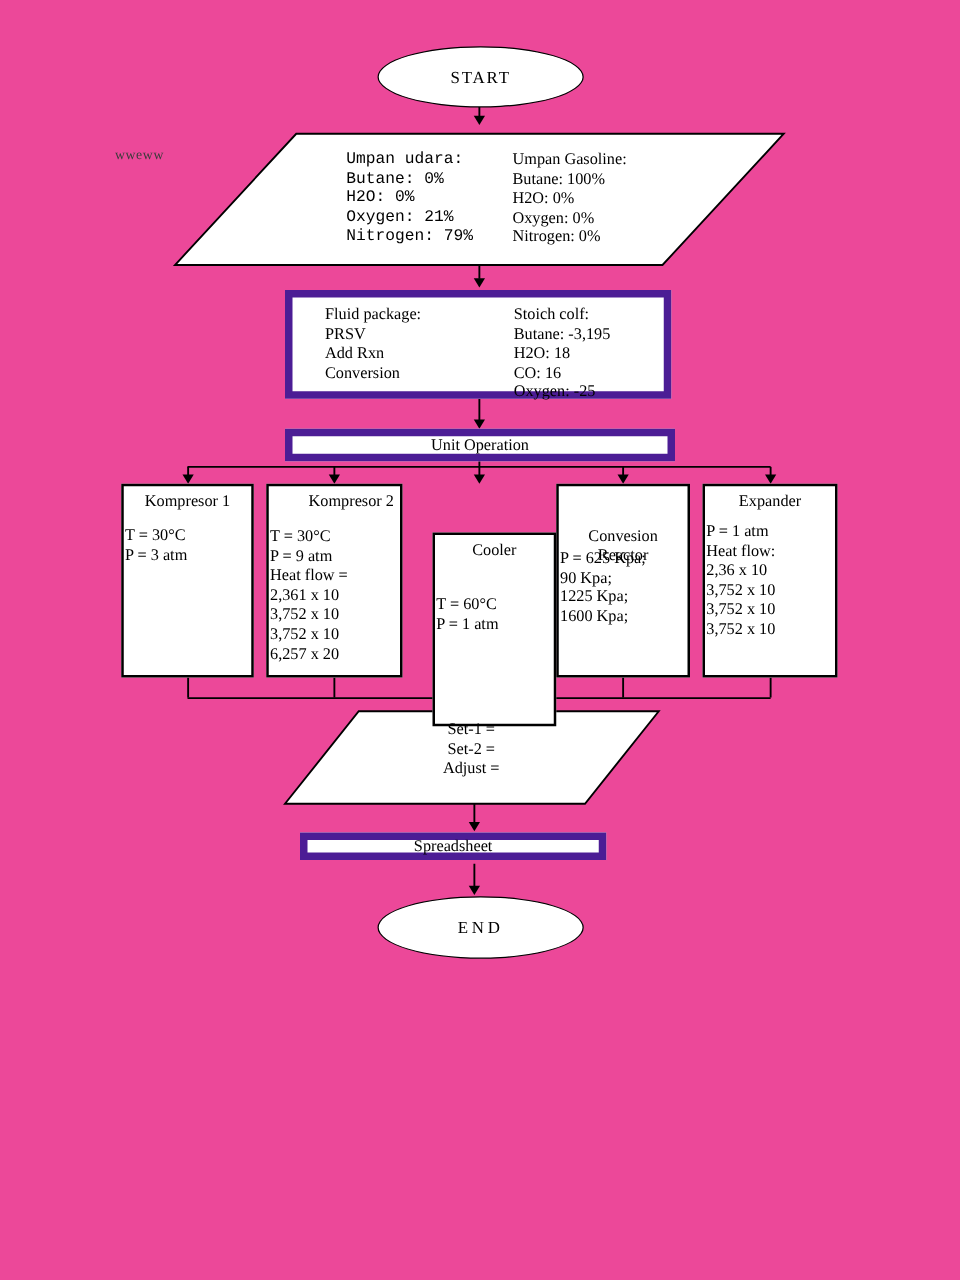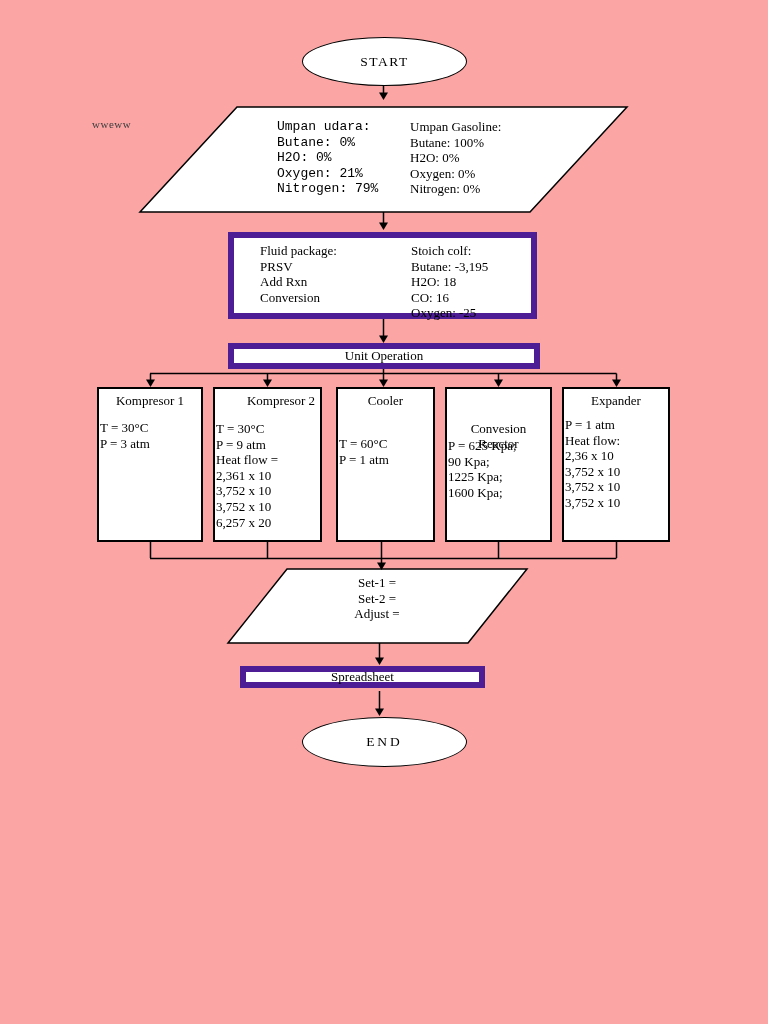--- a/index.html
+++ b/index.html
@@ -1,17 +1,17 @@
 <!DOCTYPE html>
 <html><head>
 <meta charset="utf-8">
 <style>
   html,body{margin:0;padding:0;background:#ffffff;}
   #page{
-    position:relative;width:768px;height:1024px;background:#fca5a5;
+    position:relative;width:768px;height:1024px;background:#ec4899;
     font-family:"Liberation Serif","DejaVu Serif",serif;color:#000;overflow:hidden;
   }
   .abs{position:absolute;}
   svg.layer{position:absolute;left:0;top:0;width:768px;height:1024px;}
   .terminator{
     position:absolute;border:1.5px solid #000;border-radius:50%;
     display:flex;align-items:center;justify-content:center;
     font-size:13.5px;letter-spacing:1.5px;background:#fff;
   }
   .rect{position:absolute;border:6px solid #4c1d95;box-sizing:border-box;background:#fff;}
@@ -133,21 +133,21 @@
     <div class="body">
         <div>T = 30°C</div>
         <div>P = 9 atm</div>
         <div>Heat flow =</div>
         <div>2,361 x 10</div>
         <div>3,752 x 10</div>
         <div>3,752 x 10</div>
         <div>6,257 x 20</div>
       </div>
   </div>
-  <div id="ubox-2" class="ubox" style="left:336px;width:99px;">
+  <div id="ubox-2" class="ubox" style="left:346px;width:99px;margin-top:39px;">
     <div class="title">Cooler</div>
     <div class="body">
         <div>T = 60°C</div>
         <div>P = 1 atm</div>
       </div>
   </div>
   <div id="ubox-3" class="ubox" style="left:445px;width:107px;">
     <div class="title" style="padding-left:8px;padding-right:8px;margin-top:28px;">Convesion Reactor</div>
     <div class="body">
         <div>P = 625 Kpa;</div>

